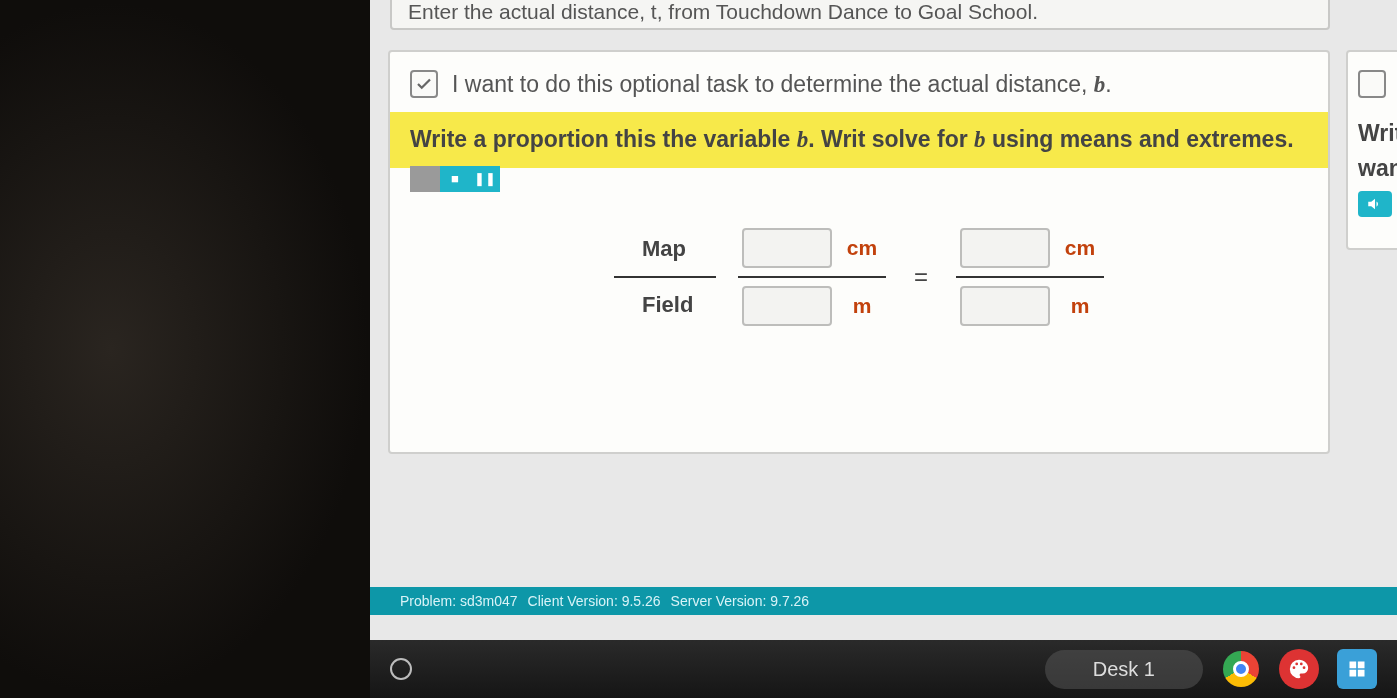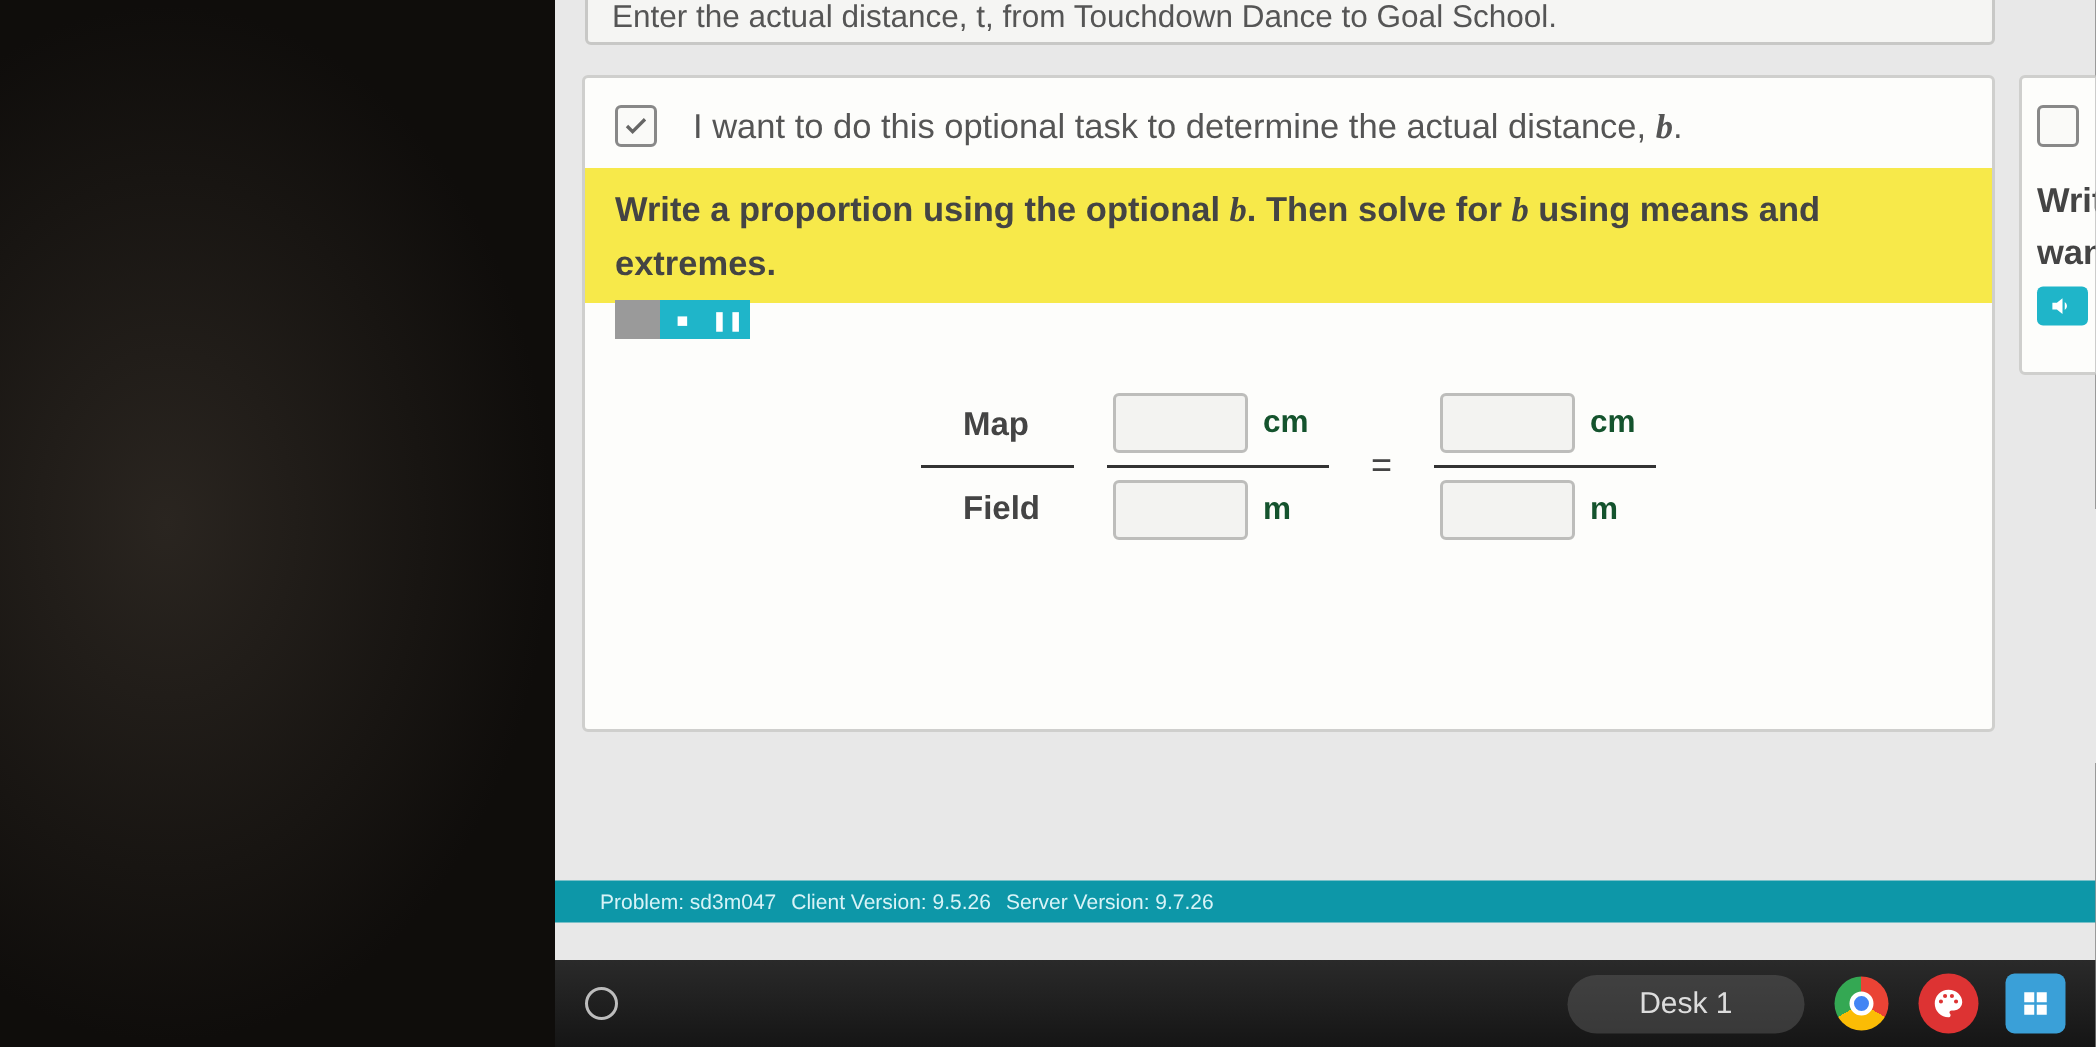--- a/index.html
+++ b/index.html
@@ -46,21 +46,21 @@
     top: 50px;
     width: 942px;
     background: #fdfdfb;
     border: 2px solid #cfcfcd;
     border-radius: 4px;
   }
   .checkbox-row {
     display: flex;
     align-items: center;
     padding: 18px 20px 14px 20px;
-    gap: 24px;
+    gap: 14px;
   }
   .checkbox {
     width: 28px; height: 28px;
     border: 2px solid #888;
     border-radius: 4px;
     display: flex;
     align-items: center;
     justify-content: center;
     color: #555;
     font-size: 18px;
@@ -130,21 +130,22 @@
     width: 90px;
     height: 40px;
     border: 2px solid #bdbdbb;
     border-radius: 4px;
     background: #f3f3f1;
   }
   .frac-unit {
     width: 40px;
     font-size: 21px;
     font-weight: 700;
-    color: #14532d;
+    color: #c2410c;
+    text-align: center;
   }
   .frac-bar {
     height: 2px;
     background: #333;
     margin: 2px 0;
   }
   .equals {
     font-size: 24px;
     color: #444;
     padding: 0 6px;
@@ -271,21 +272,21 @@
         <svg viewBox="0 0 24 24">
             <path fill="none" stroke="#666" stroke-width="3" d="M4 12l5 5L20 6"></path>
           </svg>
       </div>
       <div class="checkbox-label">
         <span>I want to do this optional task to determine the actual distance, </span><span class="ivar">b</span><span>.</span>
       </div>
     </div>
 
     <div class="highlight-block">
-      <span>Write a proportion using the optional </span><span class="ivar">b</span><span>. Then solve for </span><span class="ivar">b</span><span> using means and extremes.</span>
+      <span>Write a proportion this the variable </span><span class="ivar">b</span><span>. Writ solve for </span><span class="ivar">b</span><span> using means and extremes.</span>
     </div>
 
     <div class="media-controls">
       <div class="mc-btn mc-grey"></div>
       <div class="mc-btn mc-teal">■</div>
       <div class="mc-btn mc-teal">❚❚</div>
     </div>
 
     <div class="proportion-area">
       <div class="prop-wrap">

